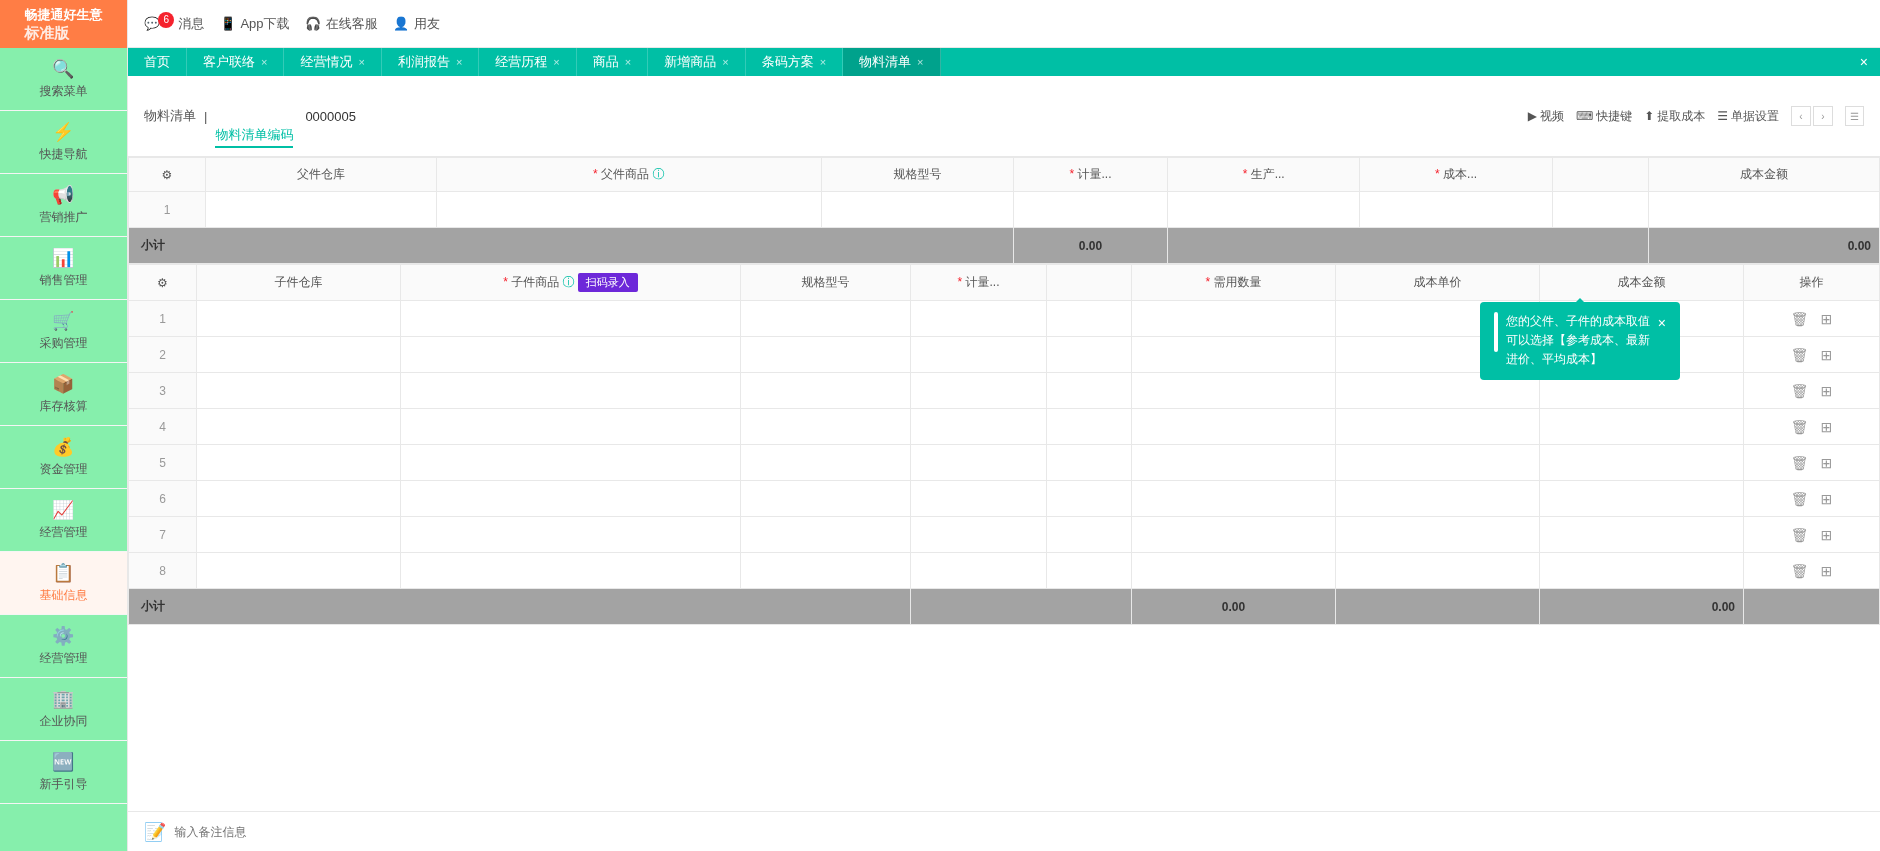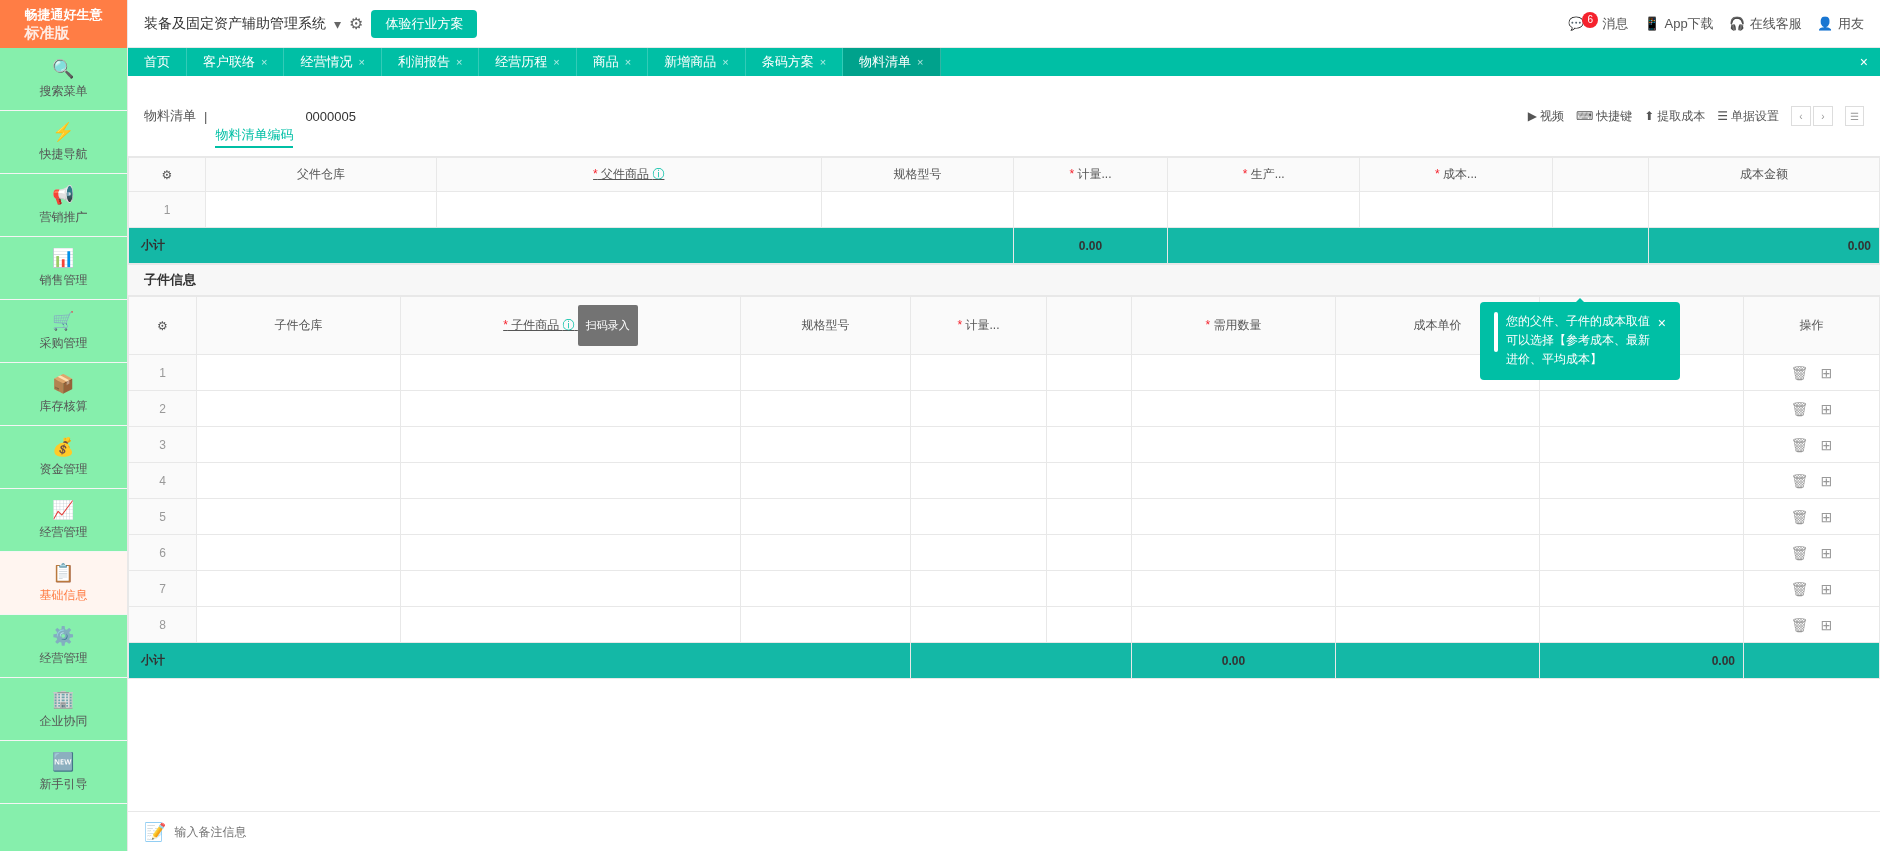--- a/index.html
+++ b/index.html
@@ -191,38 +191,38 @@
       height: 36px;
       text-align: center;
       color: #333;
     }
     .data-table .row-num {
       color: #999;
       background: #fafafa;
       width: 40px;
     }
     .data-table .subtotal-row {
-      background: #14b8a6;
+      background: #a3a3a3;
     }
     .data-table .subtotal-row td {
       color: #333;
       font-weight: bold;
       padding: 6px;
     }
 
     
     .action-cell { display: flex; align-items: center; justify-content: center; gap: 8px; }
     .action-btn { background: none; border: none; cursor: pointer; color: #999; font-size: 14px; padding: 2px; }
 
     
     .scan-btn {
-      background: #737373;
+      background: #6d28d9;
       color: #fff;
       border: none;
-      padding: 13px 8px;
+      padding: 2px 8px;
       border-radius: 2px;
       font-size: 11px;
       cursor: pointer;
     }
 
     
     .tooltip-box {
       position: absolute;
       top: 145px;
       right: 200px;
@@ -259,21 +259,21 @@
       display: flex;
       align-items: center;
       flex-shrink: 0;
       height: 40px;
     }
     .bottom-icon { color: #00bfa5; font-size: 18px; margin-right: 8px; }
 
     
     .col-settings { width: 36px; }
     .col-warehouse { width: 120px; }
-    .col-product { width: 200px; text-decoration: underline; }
+    .col-product { width: 200px; }
     .col-spec { width: 100px; }
     .col-unit { width: 80px; }
     .col-produce { width: 100px; }
     .col-cost { width: 100px; }
     .col-amount { width: 120px; }
     .col-qty { width: 120px; }
     .col-unitprice { width: 120px; }
     .col-ops { width: 80px; }
 
     .settings-icon { cursor: pointer; color: #555; }
@@ -335,26 +335,20 @@
   </div>
   <div class="sidebar-item">
     <div class="sidebar-icon">🆕</div>
     <span>新手引导</span>
   </div>
 </div>
 
 <div id="main">
 
   <div id="top-header">
-    <div class="header-left">
-      <span class="system-title">装备及固定资产辅助管理系统</span>
-      <span class="header-dropdown">▾</span>
-      <span class="gear-btn">⚙</span>
-      <button class="trial-btn">体验行业方案</button>
-    </div>
     <div class="header-right">
       <div class="header-right-item">
         <span>💬</span>
         <div class="badge">6</div>
         <span>消息</span>
       </div>
       <div class="header-right-item">
         <span>📱</span>
         <span>App下载</span>
       </div>
@@ -450,23 +444,20 @@
         </tr>
         <tr class="subtotal-row">
           <td colspan="4" style="text-align:left;padding-left:12px;">小计</td>
           <td style="text-align:center;font-weight:bold;">0.00</td>
           <td colspan="3"></td>
           <td style="text-align:right;padding-right:8px;font-weight:bold;">0.00</td>
         </tr>
       </tbody>
     </table>
 
-    <div class="section-header">
-      <span>子件信息</span>
-    </div>
     <table class="data-table">
       <thead>
         <tr>
           <th class="col-settings"><span class="settings-icon">⚙</span></th>
           <th class="col-warehouse">子件仓库</th>
           <th class="col-product">
             <span class="required-star">*</span> 子件商品 <span style="color:#00bfa5;">ⓘ</span>
             <button class="scan-btn">扫码录入</button>
           </th>
           <th class="col-spec">规格型号</th>

